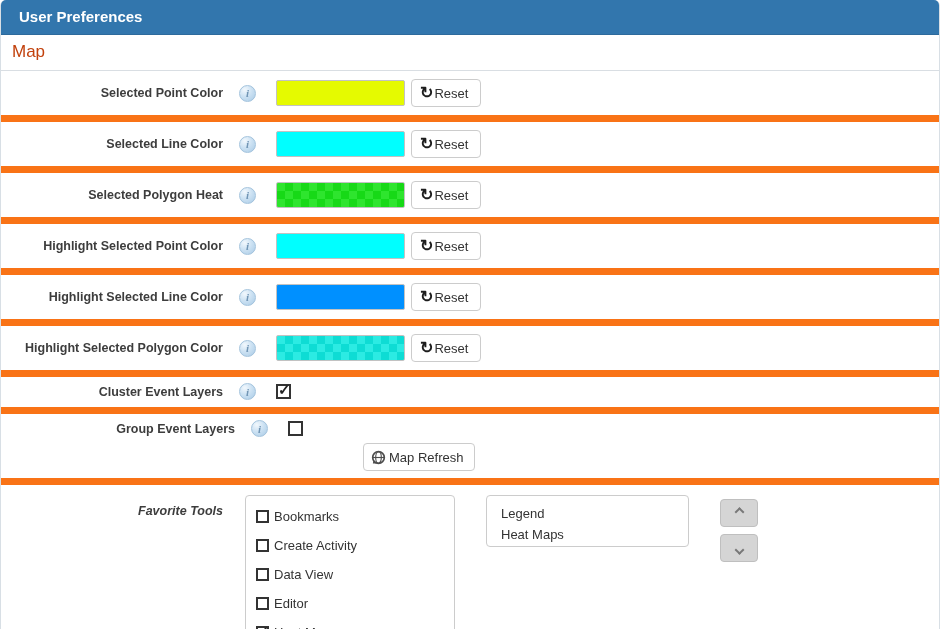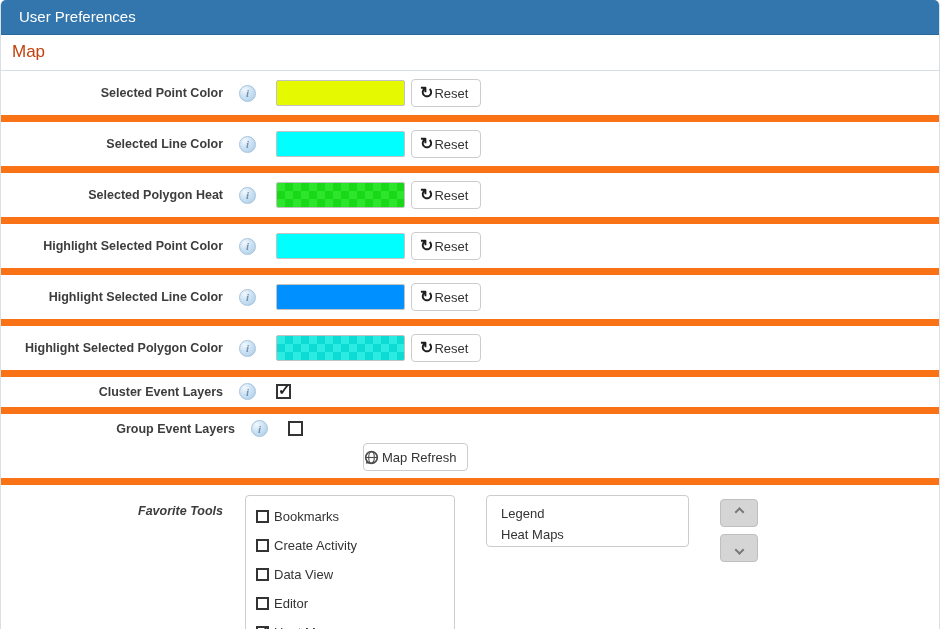--- a/index.html
+++ b/index.html
@@ -18,21 +18,21 @@
     border: 1px solid #d8dfe5;
     border-top: none;
     border-radius: 6px 6px 0 0;
   }
   .panel-header {
     background: #3276ad;
     border-bottom: 1px solid #2d6a9c;
     border-radius: 5px 5px 0 0;
     color: #fff;
     font-size: 15px;
-    font-weight: normal;
+    font-weight: bold;
     padding: 8px 18px 9px;
   }
   .section-title {
     font-size: 17px;
     color: #c2410c;
     padding: 7px 11px 8px;
     border-bottom: 1px solid #d9dee3;
   }
   .pref-row {
     display: flex;
@@ -109,21 +109,21 @@
   .checkbox.checked::after {
     content: "✓";
     position: absolute;
     left: 0px; top: -5px;
     font-size: 15px;
     font-weight: bold;
     color: #222;
   }
   .checkbox.small.checked::after { font-size: 13px; top: -4px; }
   .refresh-line { padding-left: 362px; margin-top: 6px; }
-  .btn-refresh { height: 28px; padding: 0 11px 0 0; gap: 3px; }
+  .btn-refresh { height: 28px; padding: 0 11px 0 7px; gap: 3px; }
   
   .tools-row {
     display: flex;
     align-items: flex-start;
     padding: 10px 0 0;
   }
   .tools-row .row-label { padding-top: 9px; font-style: italic; }
   .tools-box {
     margin-left: 22px;
     width: 210px;

